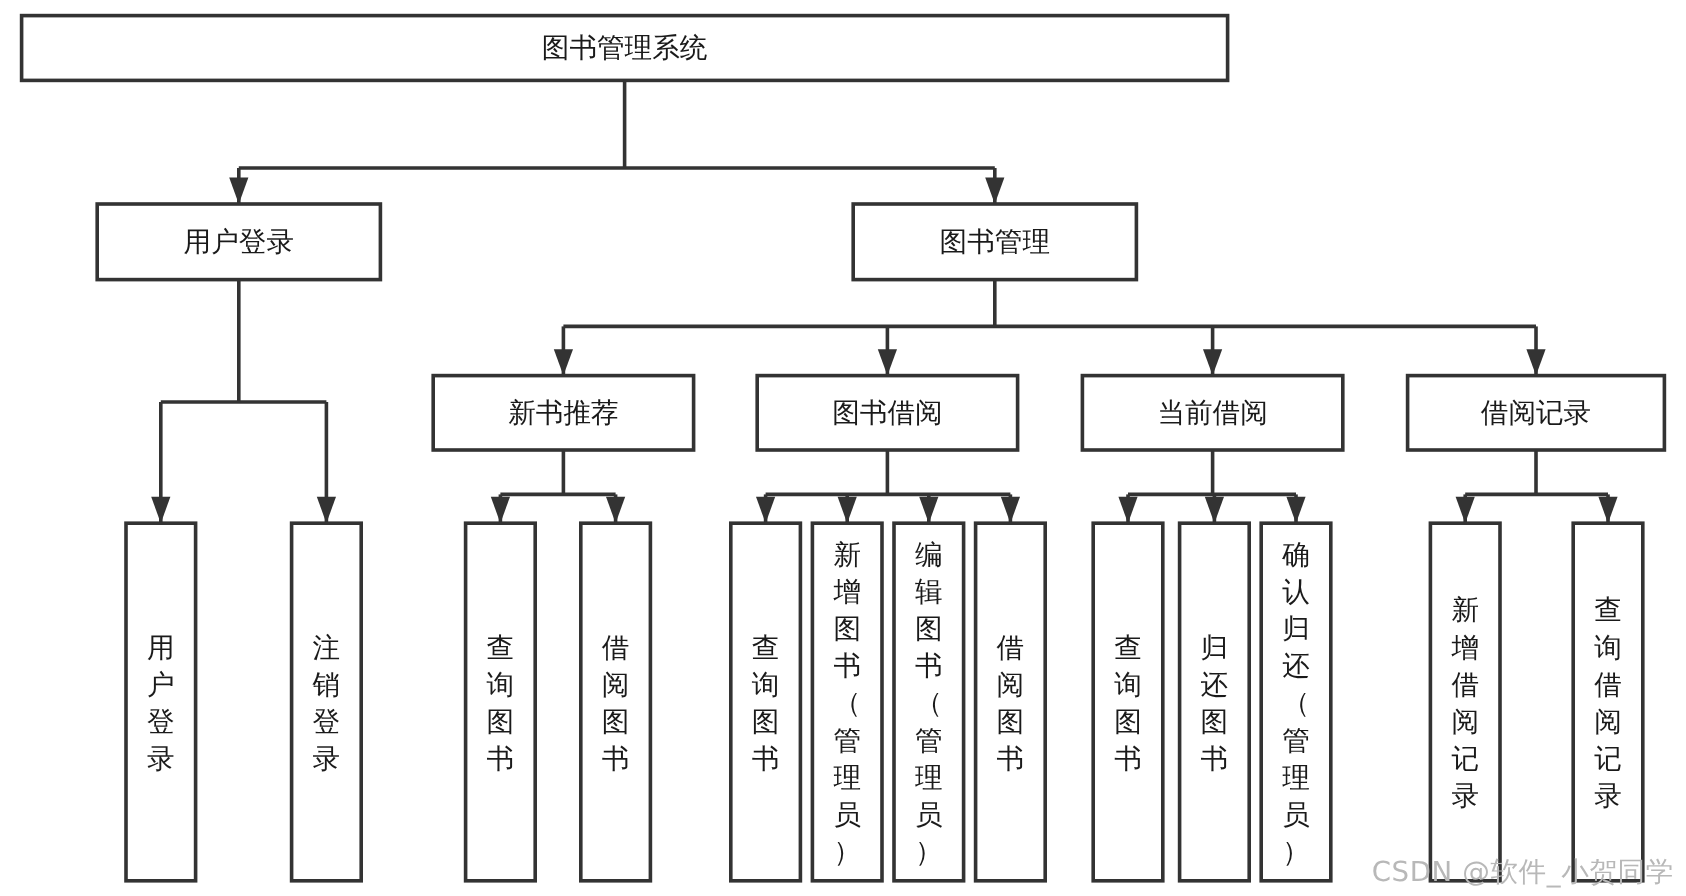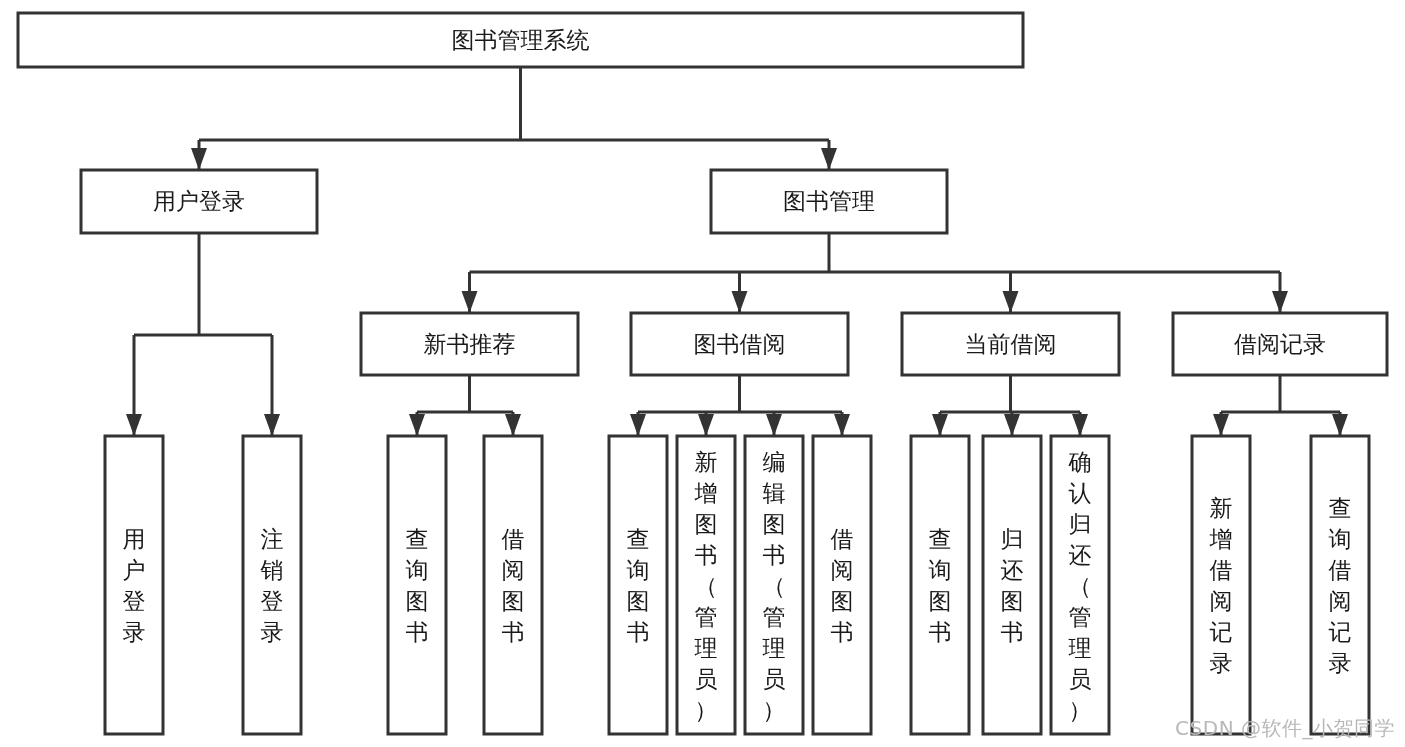--- a/index.html
+++ b/index.html
@@ -49,21 +49,21 @@
     font-family: "DejaVu Sans", "Liberation Sans", sans-serif;
     font-size: 23px;
     fill: #1a1a1a;
     text-anchor: middle;
   }
   .watermark {
     position: absolute;
     right: 10px;
     bottom: 5px;
     font-family: "DejaVu Sans", "Liberation Sans", sans-serif;
-    font-size: 20px;
+    font-size: 23px;
     color: #b8b8b8;
     letter-spacing: 0.5px;
     white-space: nowrap;
     pointer-events: none;
   }
 </style>
 </head>
 <body>
 
 <div id="diagram-root">

